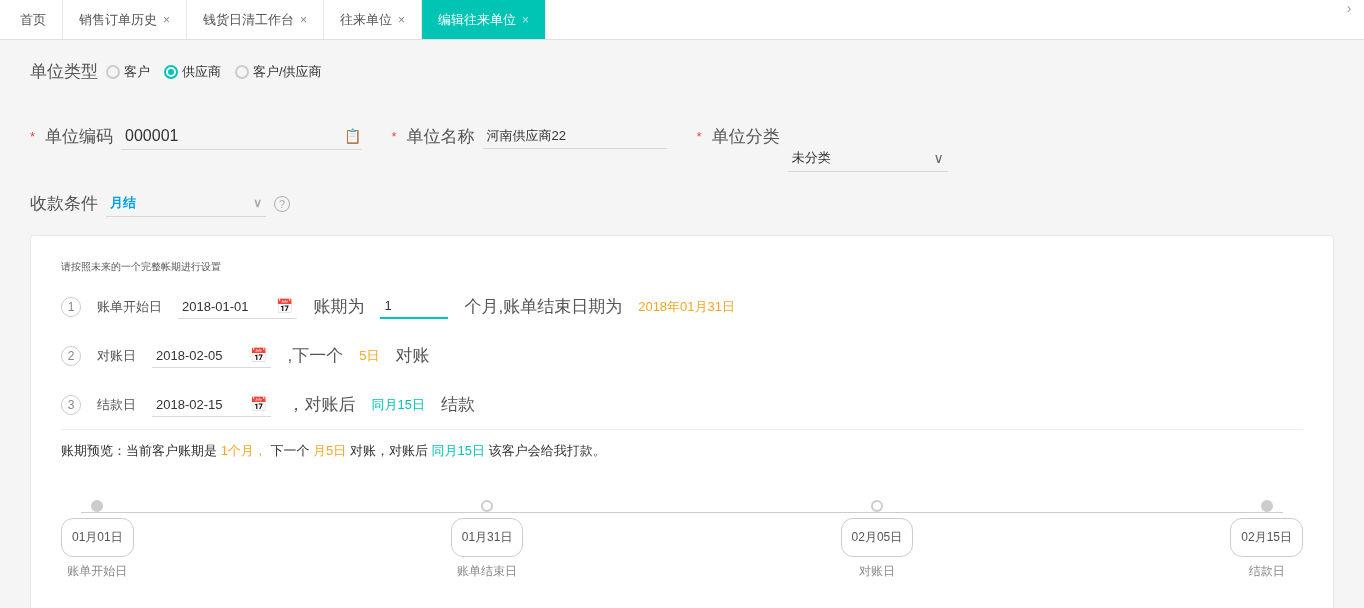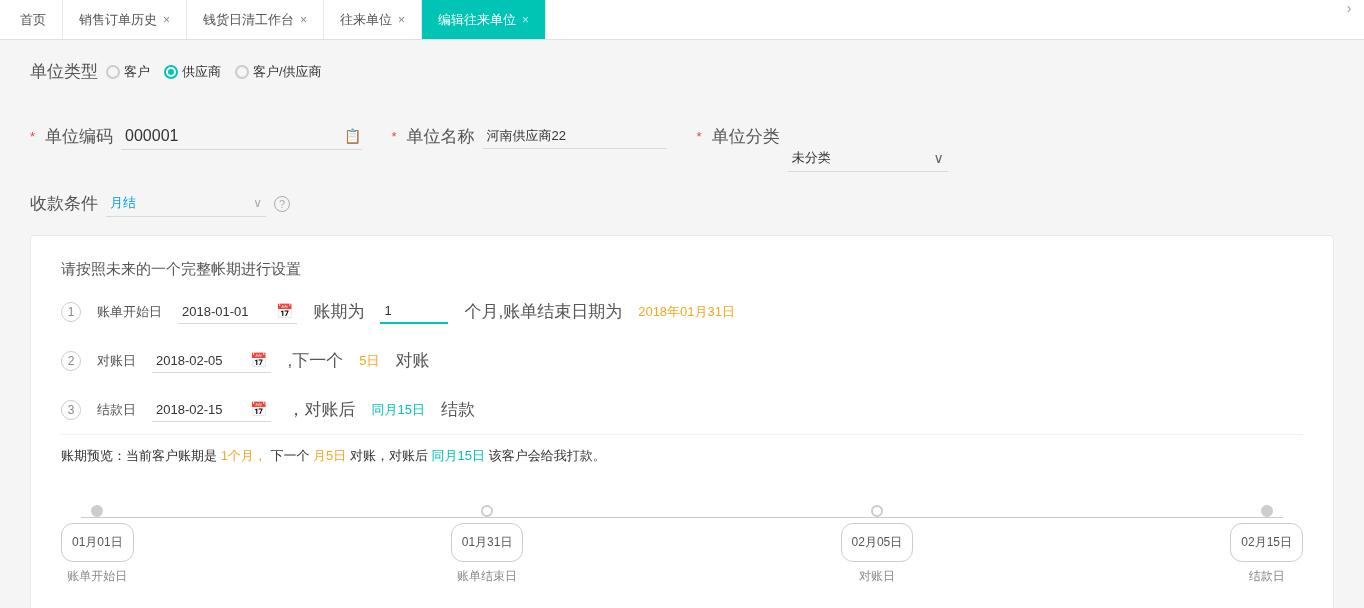--- a/index.html
+++ b/index.html
@@ -147,20 +147,21 @@
 
     
     .dropdown-field {
       display: flex;
       align-items: center;
       border-bottom: 1px solid #d9d9d9;
       min-width: 160px;
       cursor: pointer;
       padding: 4px 4px;
       gap: 6px;
+      font-weight: bold;
     }
     .dropdown-text {
       color: #00a0e9;
       flex: 1;
     }
     .dropdown-arrow {
       color: #aaa;
       font-size: 12px;
     }
 
@@ -200,21 +201,21 @@
 
     
     .period-card {
       background: #fff;
       border: 1px solid #e8e8e8;
       border-radius: 4px;
       padding: 24px 30px;
       margin-bottom: 16px;
     }
     .period-card-title {
-      font-size: 15px;
+      font-size: 10px;
       color: #555;
       margin-bottom: 20px;
     }
 
     .period-row {
       display: flex;
       align-items: center;
       margin-bottom: 24px;
       gap: 16px;
     }

